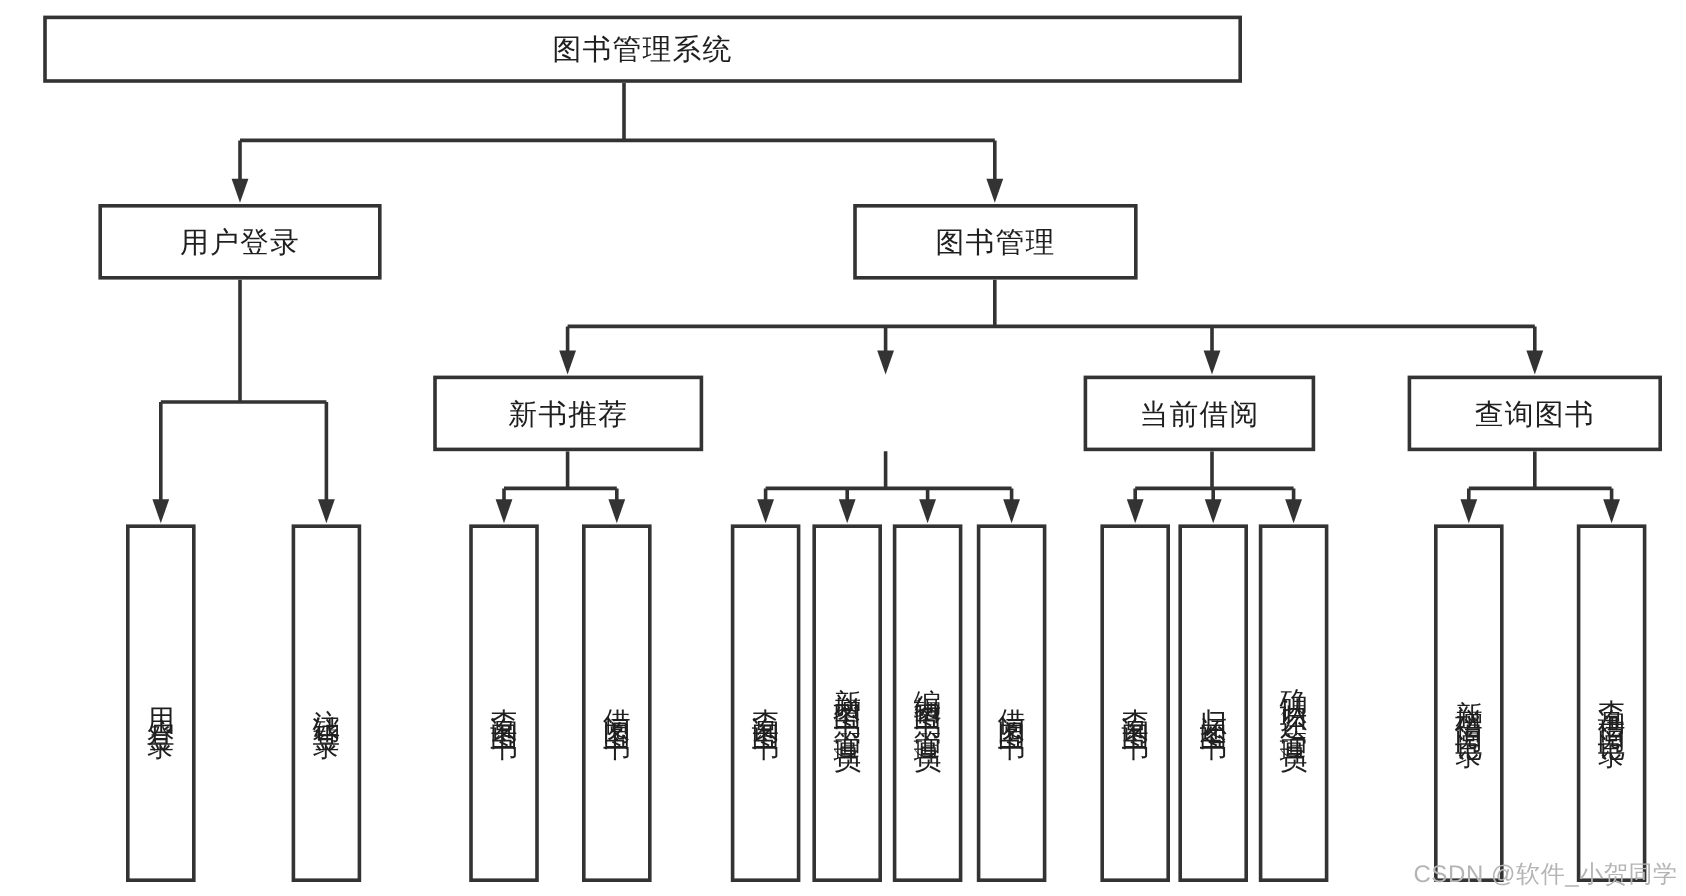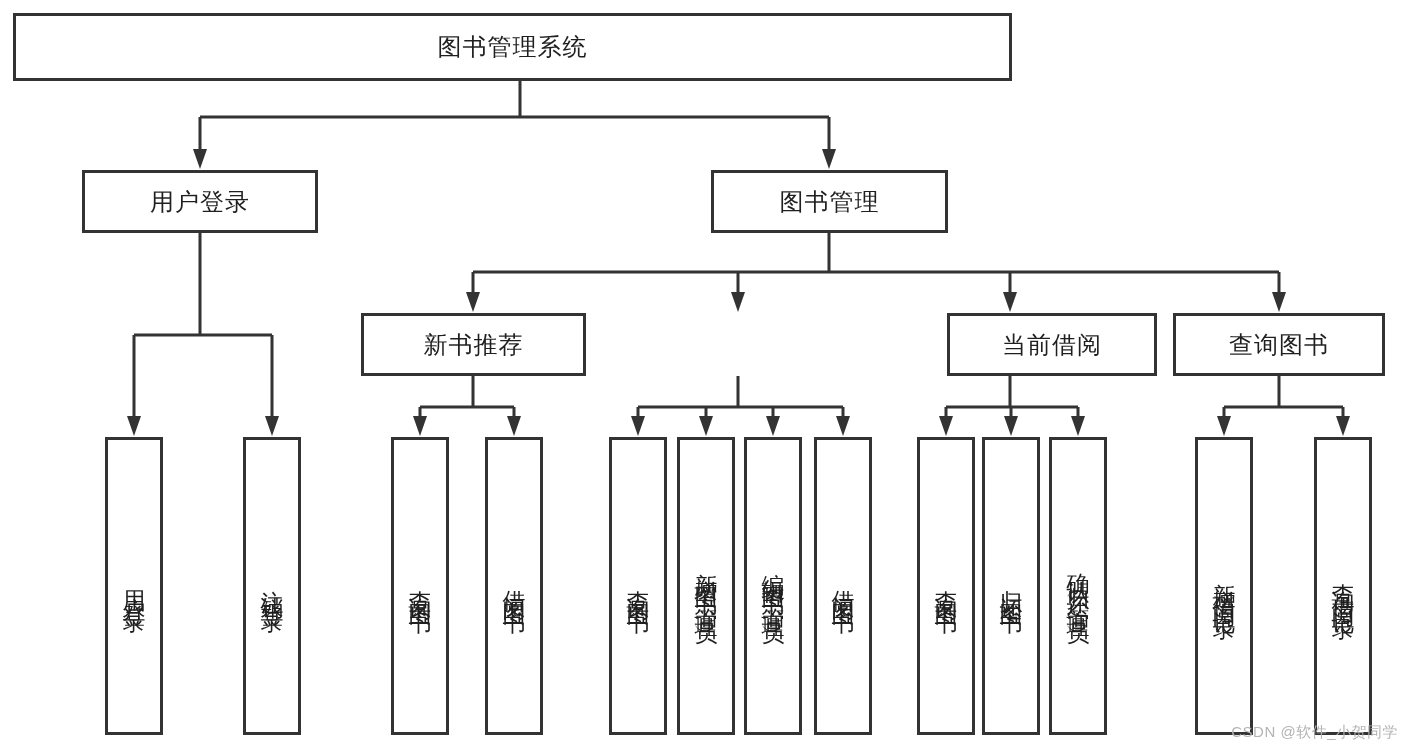--- a/index.html
+++ b/index.html
@@ -41,39 +41,39 @@
     writing-mode:vertical-rl;
     text-orientation:mixed;
     line-height:1;
     font-size:23px;
     letter-spacing:7px;
     color:var(--text);
     white-space:nowrap;
   }
 
   
-  .n-root {left:13px; top:13px; width:999px;height:68px;}
+  .n-root {left:36px; top:13px; width:999px;height:56px;}
   .n-l2a  {left:82px; top:170px;width:236px;height:63px;}
   .n-l2b  {left:711px;top:170px;width:237px;height:63px;}
   .n-m0   {left:361px;top:313px;width:225px;height:63px;}
   .n-m1   {left:633px;top:313px;width:211px;height:63px;}
-  .n-m2   {left:903px;top:313px;width:210px;height:63px;margin-left:44px;}
+  .n-m2   {left:903px;top:313px;width:193px;height:63px;}
   .n-m3   {left:1173px;top:313px;width:212px;height:63px;}
 
   
   .lf-a0{left:105px;} .lf-a1{left:243px;}
   .lf-b0{left:391px;} .lf-b1{left:485px;}
   .lf-c0{left:609px;} .lf-c1{left:677px;} .lf-c2{left:744px;} .lf-c3{left:814px;}
   .lf-d0{left:917px;} .lf-d1{left:982px;} .lf-d2{left:1049px;}
   .lf-e0{left:1195px;} .lf-e1{left:1314px;}
 
   .watermark{
     position:absolute;
     right:7px;bottom:5px;
-    font-size:15px;
+    font-size:20px;
     letter-spacing:0.5px;
     color:var(--watermark);
     white-space:nowrap;
   }
 </style>
 </head>
 <body>
 
 <div id="stage">
 

